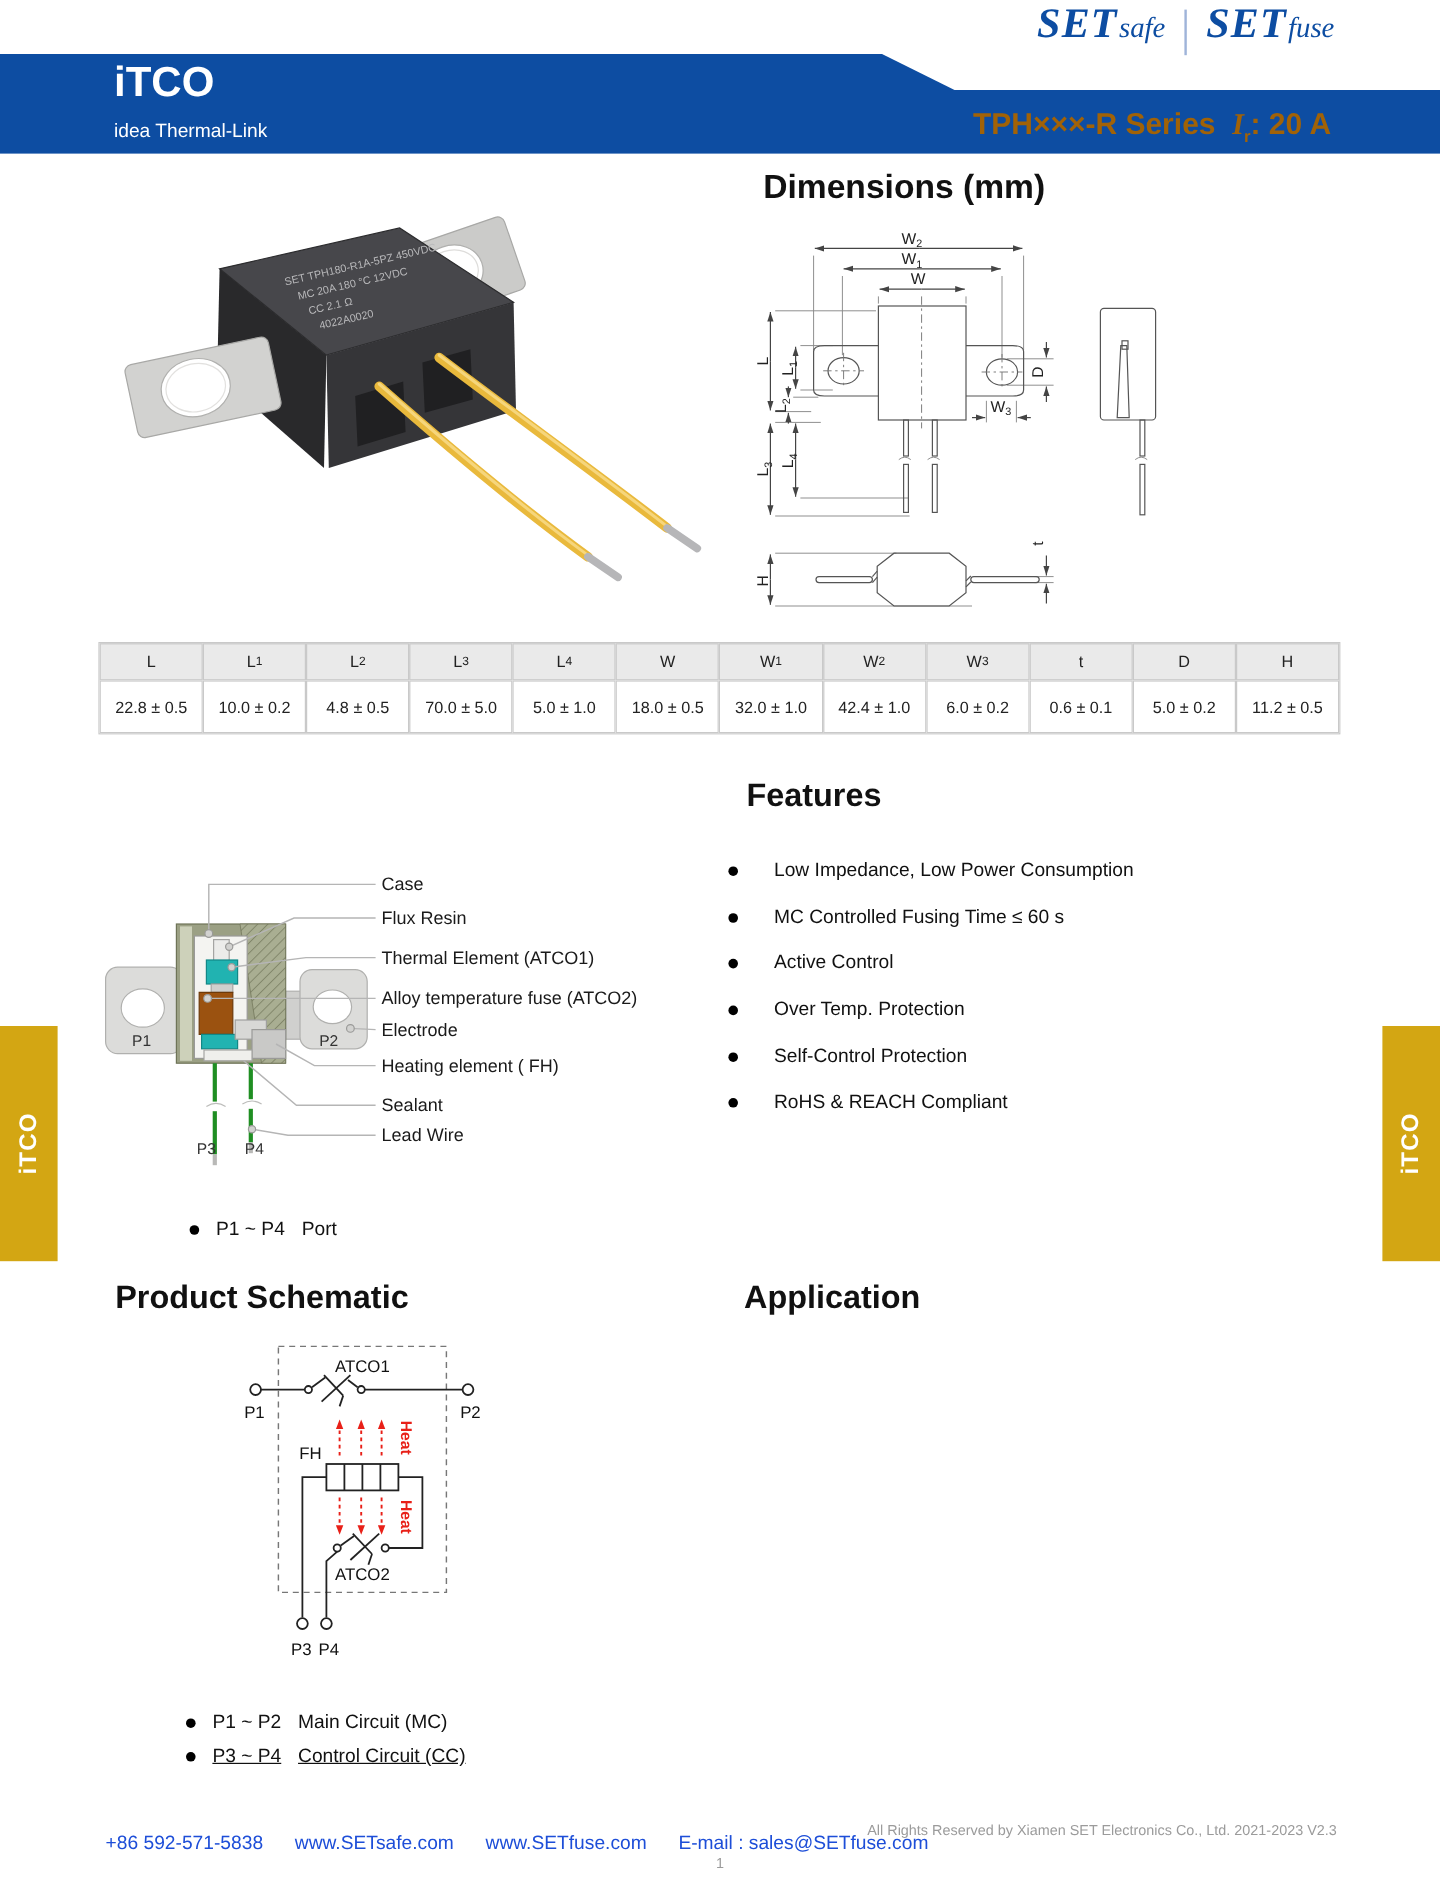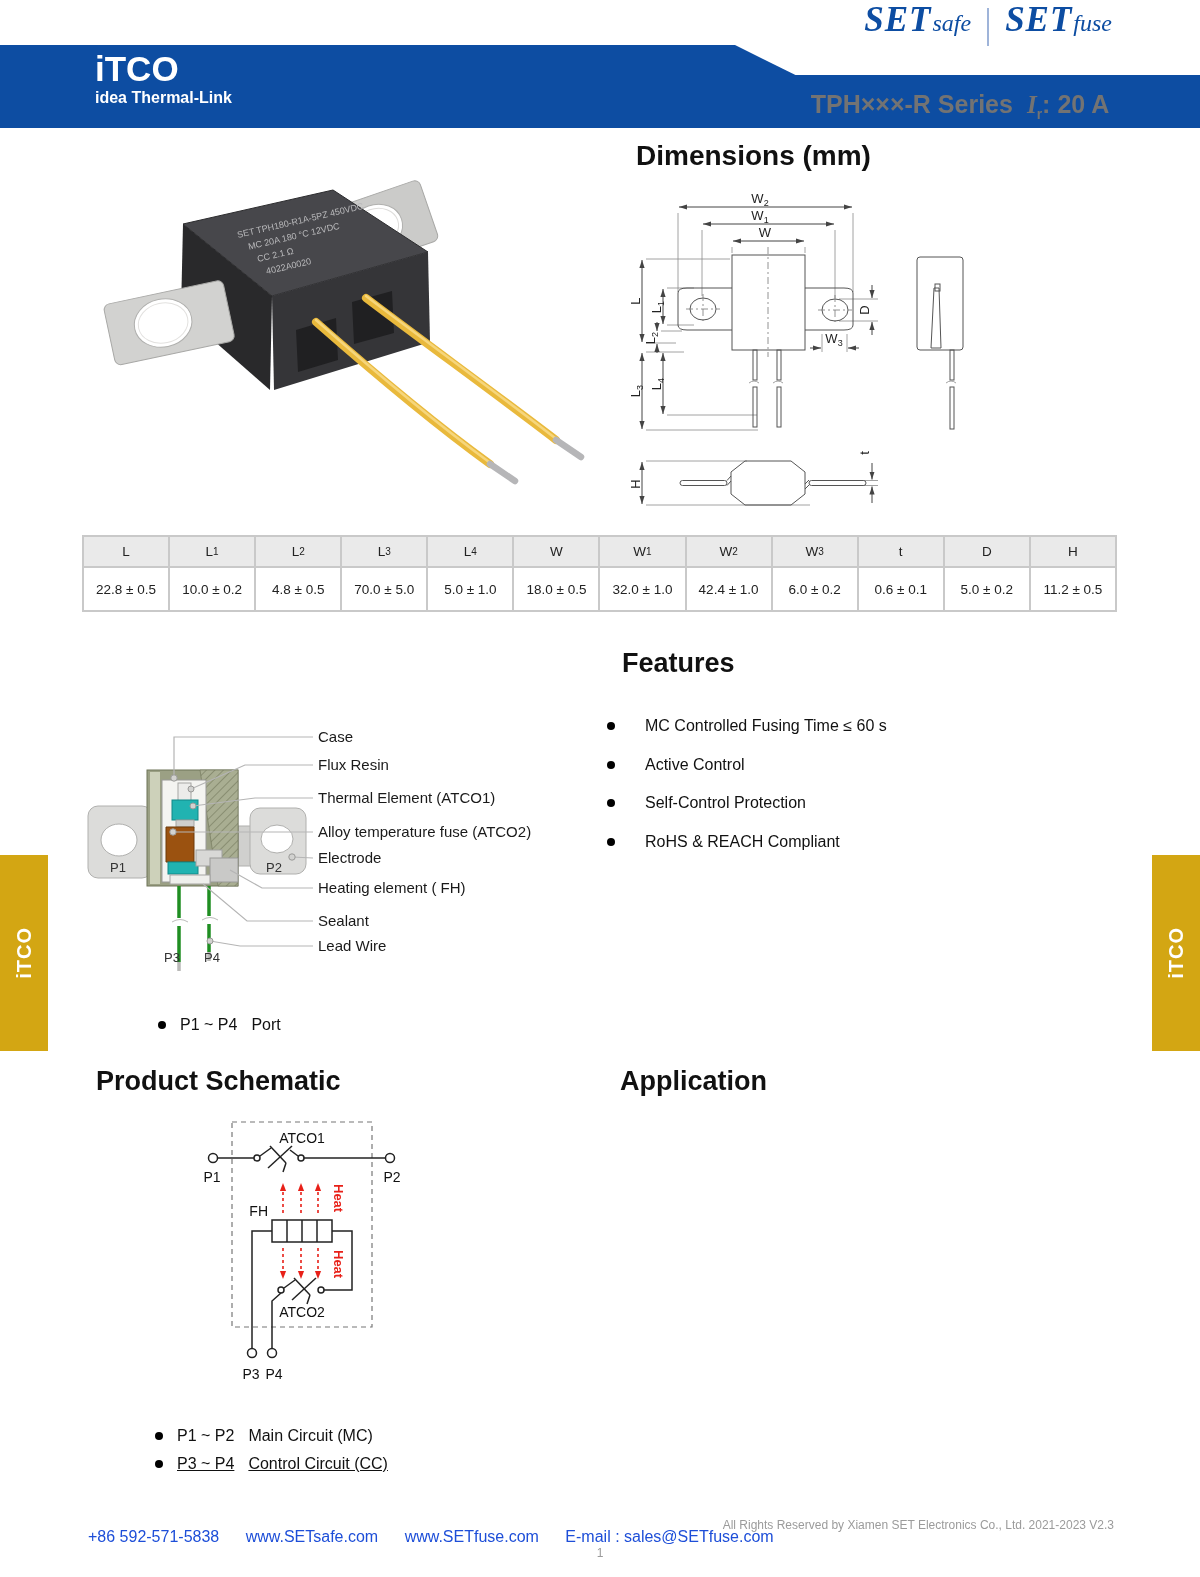--- a/index.html
+++ b/index.html
@@ -11,22 +11,22 @@
   .banner{left:0;top:45px;width:1200px;height:83px;background:#0d4da2;}
   .banner-notch{right:0;top:45px;width:465px;height:30px;background:#ffffff;
         clip-path:polygon(0 0,100% 0,100% 100%,13% 100%);}
   .logo-row{right:88px;top:0px;height:46px;display:flex;align-items:baseline;
         font-family:"Liberation Serif","DejaVu Serif",serif;color:#0d4da2;}
   .logo-set{font-size:35px;font-weight:bold;font-style:italic;letter-spacing:1px;}
   .logo-suffix{font-size:24px;font-style:italic;margin-left:1px;}
   .logo-divider{width:2px;height:38px;background:#9fb4d9;margin:0 16px;align-self:flex-start;margin-top:8px;}
   .brand{left:95px;top:51px;color:#fff;}
   .brand-name{font-size:35px;font-weight:bold;line-height:1;}
-  .brand-tag{font-size:16px;font-weight:bold;margin-top:3px;}
-  .series{left:770px;top:90px;width:380px;text-align:center;color:#737373;font-size:25px;font-weight:bold;}
+  .brand-tag{font-size:16px;font-weight:normal;margin-top:15px;}
+  .series{left:770px;top:90px;width:380px;text-align:center;color:#a16207;font-size:25px;font-weight:bold;}
   .series .cur-label{font-style:italic;margin-left:14px;font-family:"Liberation Serif","DejaVu Serif",serif;}
   .series sub{font-size:14px;}
 
   
   .sec-title{font-size:27px;font-weight:bold;color:#111;}
 
   
   .dim-table{left:82px;top:535px;width:1033px;border:1px solid #c9c9c9;border-collapse:collapse;display:block;}
   .tr{display:flex;}
   .tc{flex:1 1 0;border:1px solid #c9c9c9;display:flex;align-items:center;justify-content:center;
@@ -392,25 +392,33 @@
   <div class="abs mini-bullet" style="left:158px;top:1016px;">
     <span class="dot"></span>
     <span class="rng">P1 ~ P4</span>
     <span>Port</span>
   </div>
 
   <div class="abs sec-title" style="left:622px;top:648px;">Features</div>
   <ul class="abs blist features-list" style="left:599px;top:707px;">
     <li>
         <span class="dot"></span>
+        <span>Low Impedance, Low Power Consumption</span>
+      </li>
+    <li>
+        <span class="dot"></span>
         <span>MC Controlled Fusing Time ≤ 60 s</span>
       </li>
     <li>
         <span class="dot"></span>
         <span>Active Control</span>
+      </li>
+    <li>
+        <span class="dot"></span>
+        <span>Over Temp. Protection</span>
       </li>
     <li>
         <span class="dot"></span>
         <span>Self-Control Protection</span>
       </li>
     <li>
         <span class="dot"></span>
         <span>RoHS &amp; REACH Compliant</span>
       </li>
   </ul>

